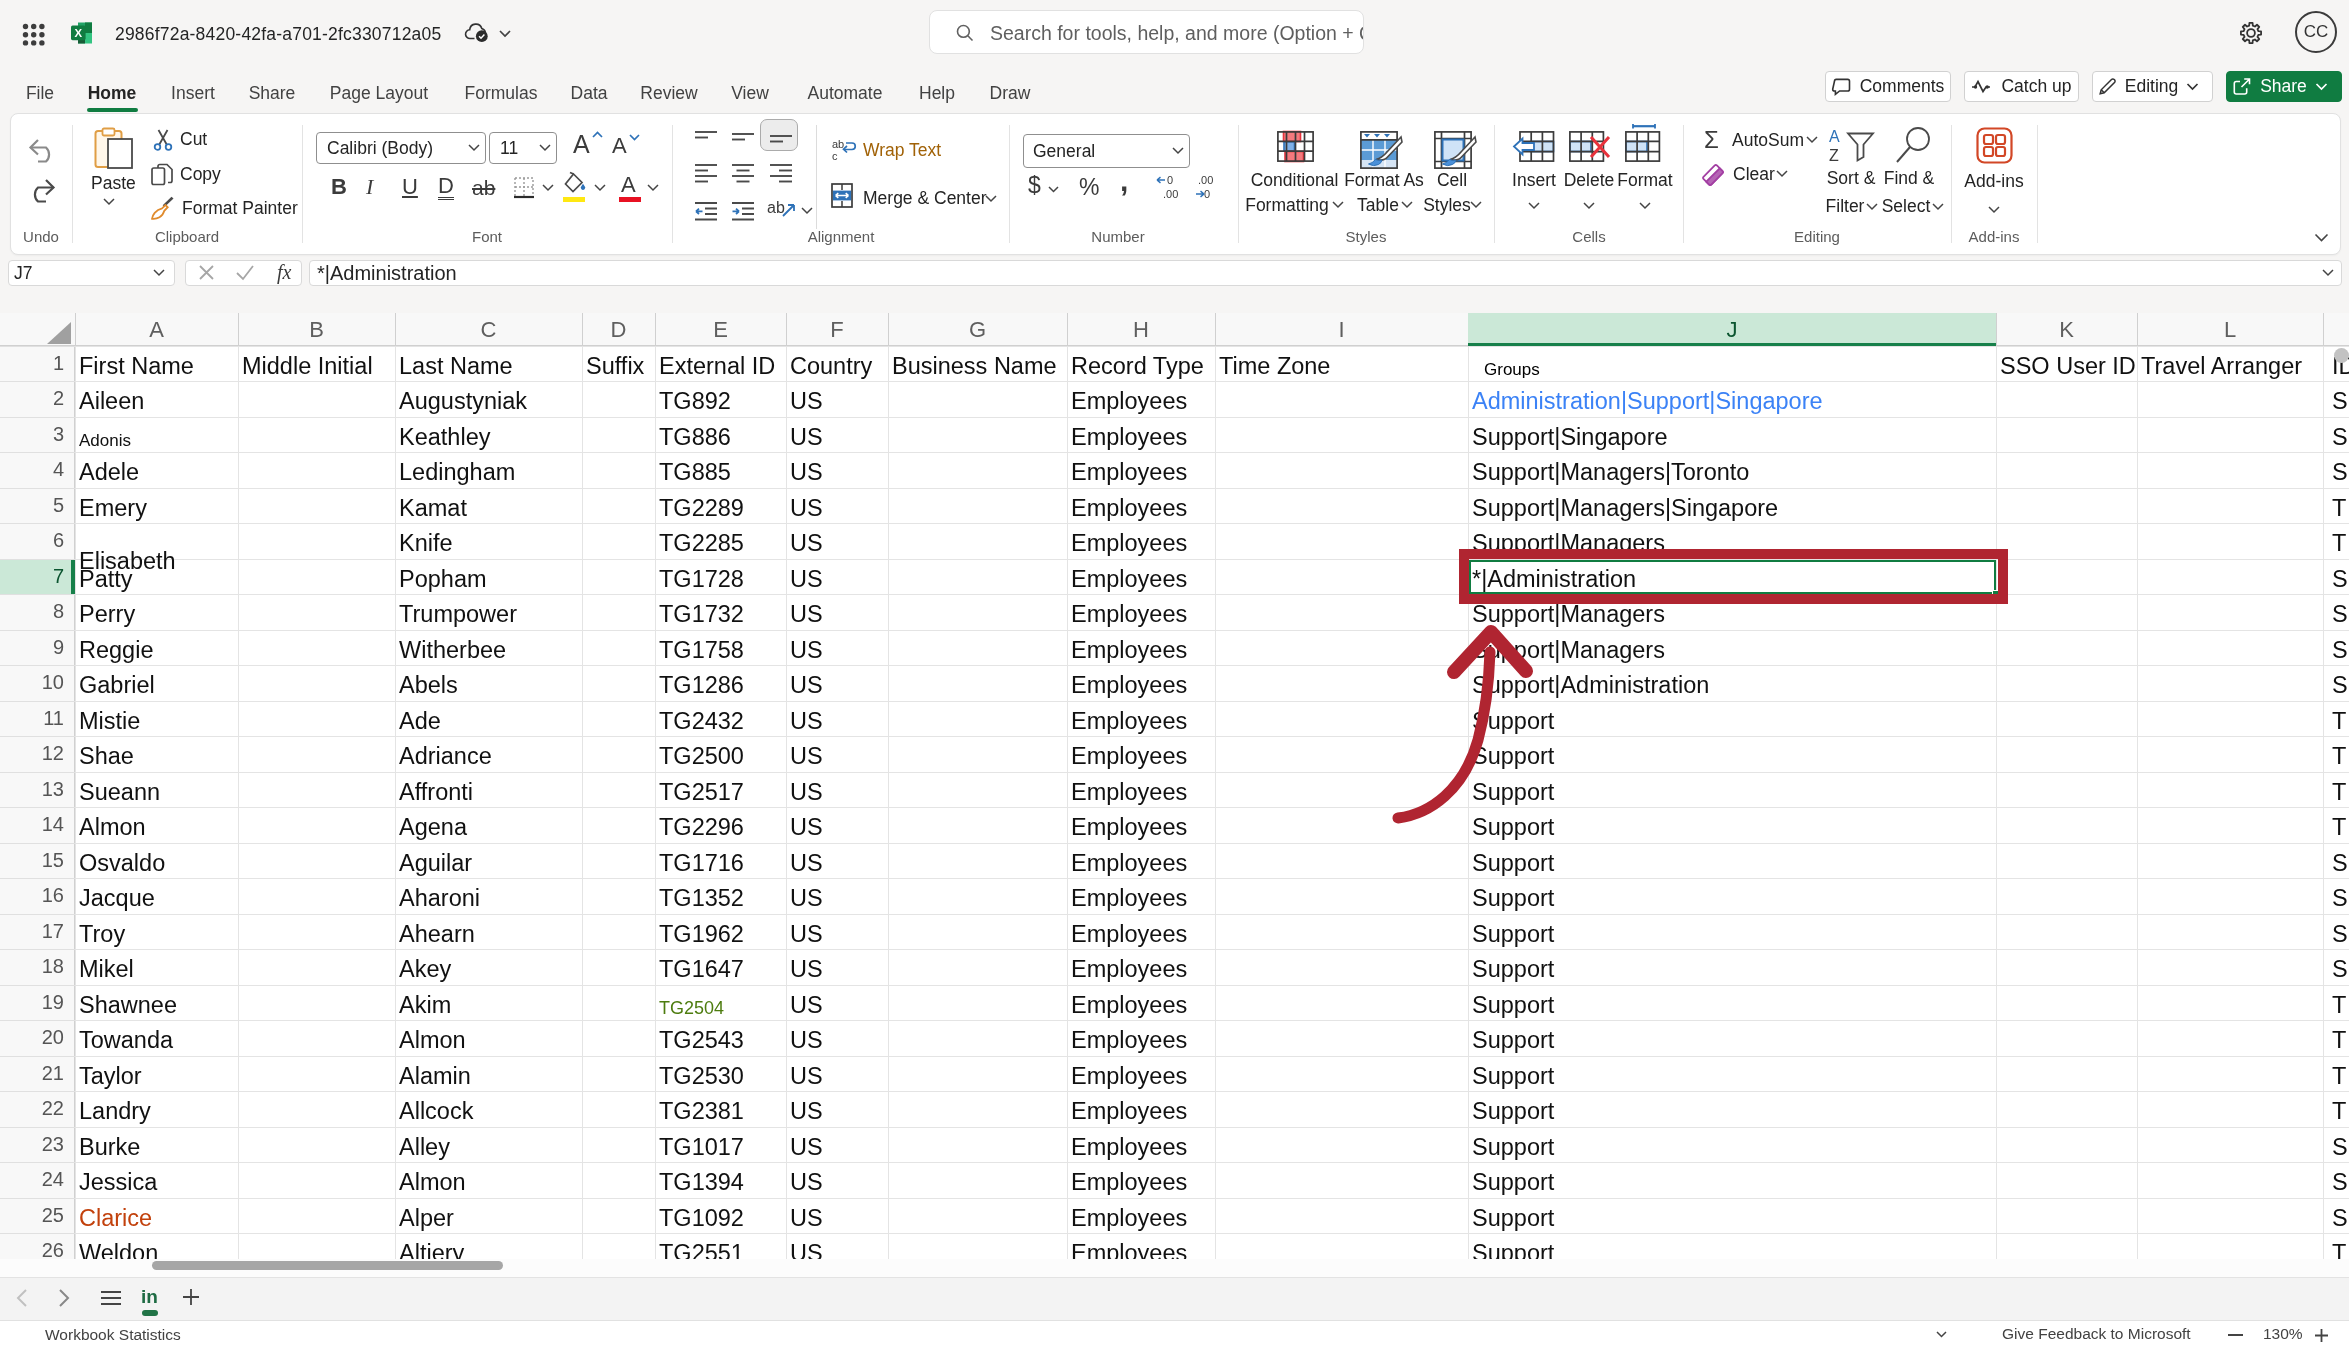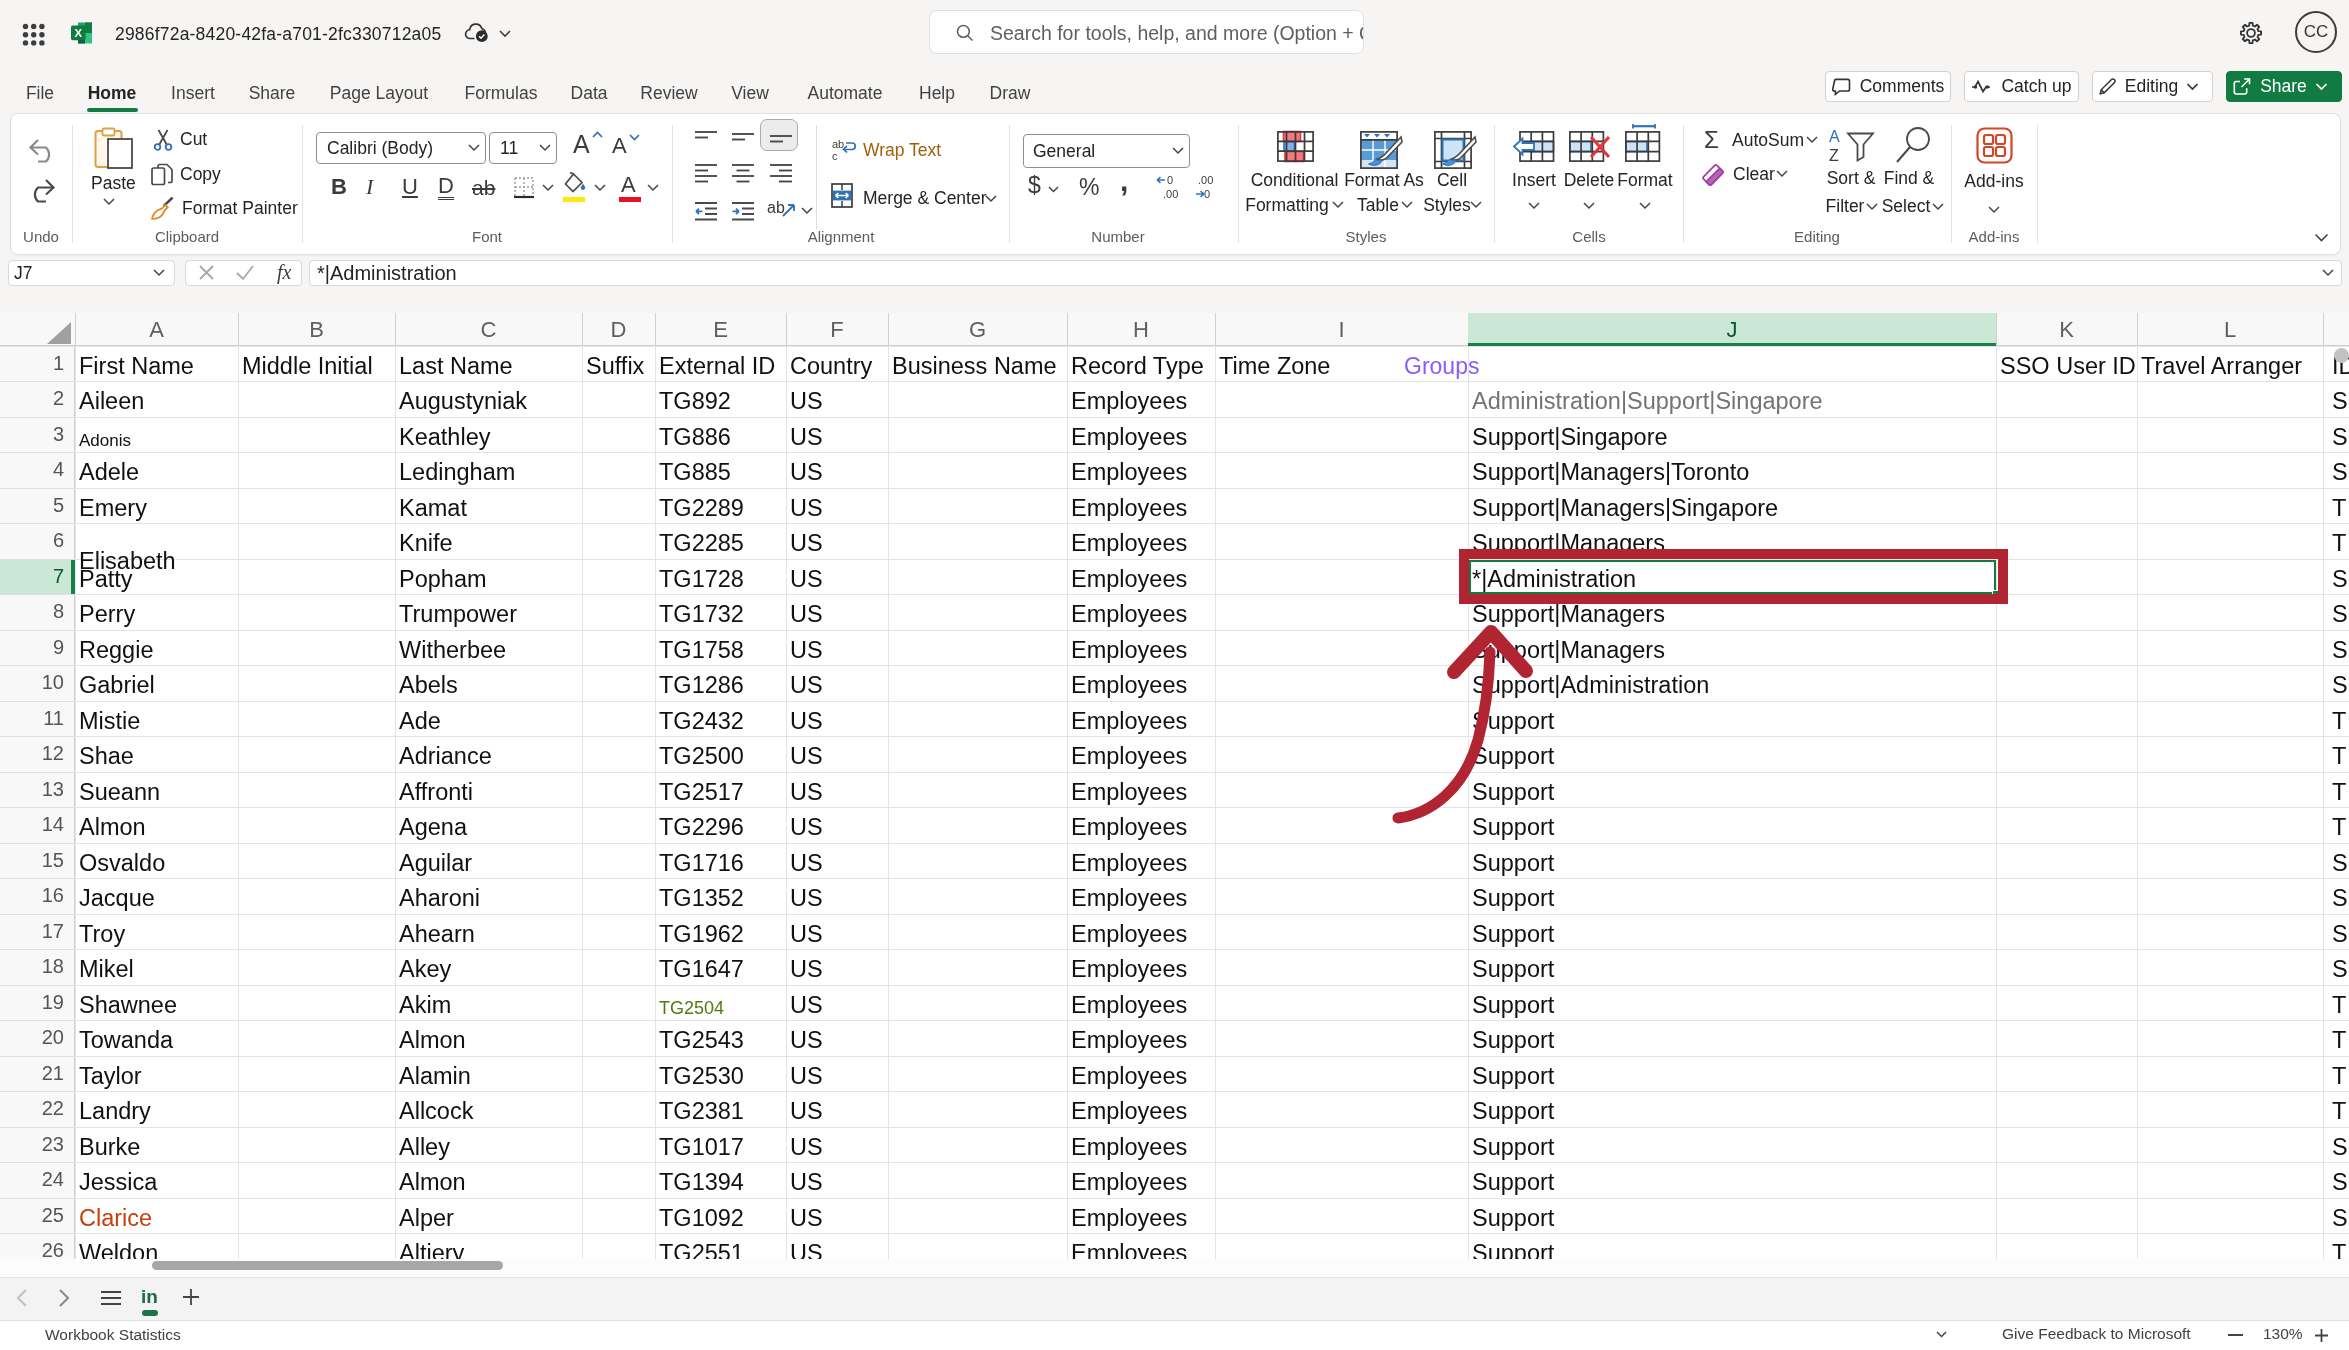--- a/index.html
+++ b/index.html
@@ -651,30 +651,30 @@
 <div class="ab txt" style="left:0;top:920.0px;width:64px;height:35.5px;display:flex;align-items:center;justify-content:flex-end;font-size:20px;color:#555">26</div>
 <div class="ab txt" style="left:79px;top:32.5px;width:159px;height:35.5px;display:flex;align-items:flex-end;padding-bottom:1.5px;font-size:23.5px;color:#111;overflow:hidden">First Name</div>
 <div class="ab txt" style="left:242px;top:32.5px;width:153px;height:35.5px;display:flex;align-items:flex-end;padding-bottom:1.5px;font-size:23.5px;color:#111;overflow:hidden">Middle Initial</div>
 <div class="ab txt" style="left:399px;top:32.5px;width:183px;height:35.5px;display:flex;align-items:flex-end;padding-bottom:1.5px;font-size:23.5px;color:#111;overflow:hidden">Last Name</div>
 <div class="ab txt" style="left:586px;top:32.5px;width:69px;height:35.5px;display:flex;align-items:flex-end;padding-bottom:1.5px;font-size:23.5px;color:#111;overflow:hidden">Suffix</div>
 <div class="ab txt" style="left:659px;top:32.5px;width:127px;height:35.5px;display:flex;align-items:flex-end;padding-bottom:1.5px;font-size:23.5px;color:#111;overflow:hidden">External ID</div>
 <div class="ab txt" style="left:790px;top:32.5px;width:98px;height:35.5px;display:flex;align-items:flex-end;padding-bottom:1.5px;font-size:23.5px;color:#111;overflow:hidden">Country</div>
 <div class="ab txt" style="left:892px;top:32.5px;width:175px;height:35.5px;display:flex;align-items:flex-end;padding-bottom:1.5px;font-size:23.5px;color:#111;overflow:hidden">Business Name</div>
 <div class="ab txt" style="left:1071px;top:32.5px;width:144px;height:35.5px;display:flex;align-items:flex-end;padding-bottom:1.5px;font-size:23.5px;color:#111;overflow:hidden">Record Type</div>
 <div class="ab txt" style="left:1219px;top:32.5px;width:249px;height:35.5px;display:flex;align-items:flex-end;padding-bottom:1.5px;font-size:23.5px;color:#111;overflow:hidden">Time Zone</div>
-<div class="ab txt" style="left:1404px;top:32.5px;width:524px;height:35.5px;display:flex;align-items:flex-end;padding-bottom:1.5px;font-size:23px;color:#8b5cf6;overflow:hidden">Groups</div>
+<div class="ab txt" style="left:1484px;top:32.5px;width:524px;height:35.5px;display:flex;align-items:flex-end;padding-bottom:1.5px;font-size:17px;color:#000000;overflow:hidden">Groups</div>
 <div class="ab txt" style="left:2000px;top:32.5px;width:137px;height:35.5px;display:flex;align-items:flex-end;padding-bottom:1.5px;font-size:23.5px;color:#111;overflow:hidden">SSO User ID</div>
 <div class="ab txt" style="left:2141px;top:32.5px;width:182px;height:35.5px;display:flex;align-items:flex-end;padding-bottom:1.5px;font-size:23.5px;color:#111;overflow:hidden">Travel Arranger</div>
 <div class="ab txt" style="left:2332px;top:32.5px;width:188px;height:35.5px;display:flex;align-items:flex-end;padding-bottom:1.5px;font-size:23.5px;color:#111;overflow:hidden">ID</div>
 <div class="ab txt" style="left:79px;top:68.0px;width:159px;height:35.5px;display:flex;align-items:flex-end;padding-bottom:1.5px;font-size:23.5px;color:#111;overflow:hidden">Aileen</div>
 <div class="ab txt" style="left:399px;top:68.0px;width:183px;height:35.5px;display:flex;align-items:flex-end;padding-bottom:1.5px;font-size:23.5px;color:#111;overflow:hidden">Augustyniak</div>
 <div class="ab txt" style="left:659px;top:68.0px;width:127px;height:35.5px;display:flex;align-items:flex-end;padding-bottom:1.5px;font-size:23.5px;color:#111;overflow:hidden">TG892</div>
 <div class="ab txt" style="left:790px;top:68.0px;width:98px;height:35.5px;display:flex;align-items:flex-end;padding-bottom:1.5px;font-size:23.5px;color:#111;overflow:hidden">US</div>
 <div class="ab txt" style="left:1071px;top:68.0px;width:144px;height:35.5px;display:flex;align-items:flex-end;padding-bottom:1.5px;font-size:23.5px;color:#111;overflow:hidden">Employees</div>
-<div class="ab txt" style="left:1472px;top:68.0px;width:524px;height:35.5px;display:flex;align-items:flex-end;padding-bottom:1.5px;font-size:23.5px;color:#737373;overflow:hidden">Administration|Support|Singapore</div>
+<div class="ab txt" style="left:1472px;top:68.0px;width:524px;height:35.5px;display:flex;align-items:flex-end;padding-bottom:1.5px;font-size:23.5px;color:#3b82f6;overflow:hidden">Administration|Support|Singapore</div>
 <div class="ab txt" style="left:2332px;top:68.0px;width:188px;height:35.5px;display:flex;align-items:flex-end;padding-bottom:1.5px;font-size:23.5px;color:#111;overflow:hidden">S</div>
 <div class="ab txt" style="left:79px;top:103.5px;width:159px;height:35.5px;display:flex;align-items:flex-end;padding-bottom:1.5px;font-size:17px;color:#111;overflow:hidden">Adonis</div>
 <div class="ab txt" style="left:399px;top:103.5px;width:183px;height:35.5px;display:flex;align-items:flex-end;padding-bottom:1.5px;font-size:23.5px;color:#111;overflow:hidden">Keathley</div>
 <div class="ab txt" style="left:659px;top:103.5px;width:127px;height:35.5px;display:flex;align-items:flex-end;padding-bottom:1.5px;font-size:23.5px;color:#111;overflow:hidden">TG886</div>
 <div class="ab txt" style="left:790px;top:103.5px;width:98px;height:35.5px;display:flex;align-items:flex-end;padding-bottom:1.5px;font-size:23.5px;color:#111;overflow:hidden">US</div>
 <div class="ab txt" style="left:1071px;top:103.5px;width:144px;height:35.5px;display:flex;align-items:flex-end;padding-bottom:1.5px;font-size:23.5px;color:#111;overflow:hidden">Employees</div>
 <div class="ab txt" style="left:1472px;top:103.5px;width:524px;height:35.5px;display:flex;align-items:flex-end;padding-bottom:1.5px;font-size:23.5px;color:#111;overflow:hidden">Support|Singapore</div>
 <div class="ab txt" style="left:2332px;top:103.5px;width:188px;height:35.5px;display:flex;align-items:flex-end;padding-bottom:1.5px;font-size:23.5px;color:#111;overflow:hidden">S</div>
 <div class="ab txt" style="left:79px;top:139.0px;width:159px;height:35.5px;display:flex;align-items:flex-end;padding-bottom:1.5px;font-size:23.5px;color:#111;overflow:hidden">Adele</div>
 <div class="ab txt" style="left:399px;top:139.0px;width:183px;height:35.5px;display:flex;align-items:flex-end;padding-bottom:1.5px;font-size:23.5px;color:#111;overflow:hidden">Ledingham</div>

